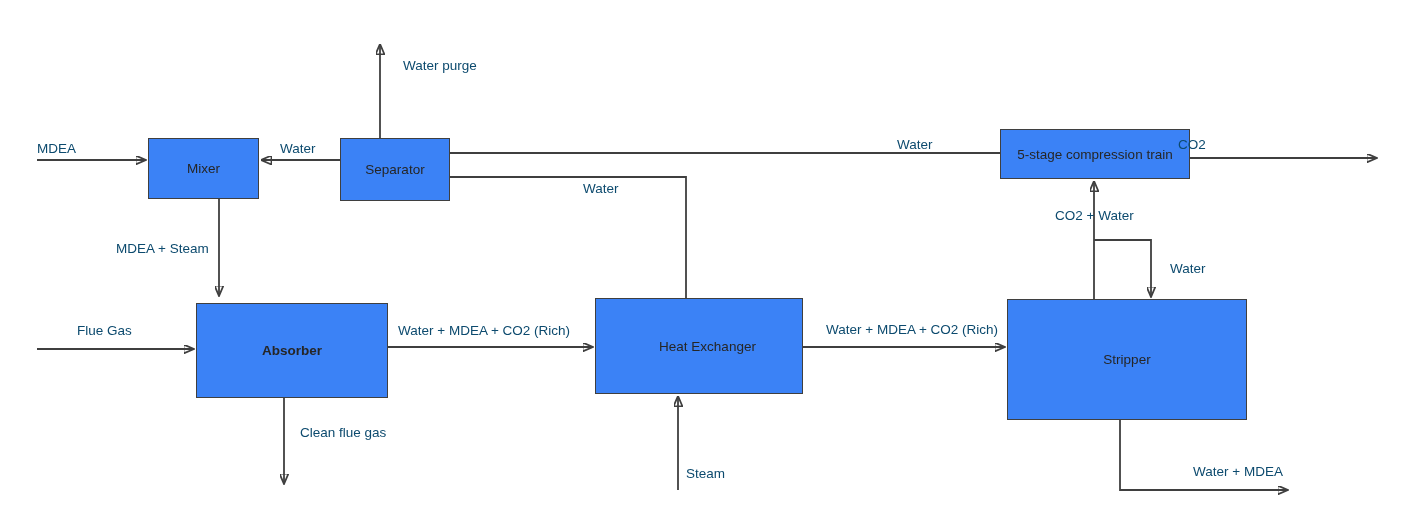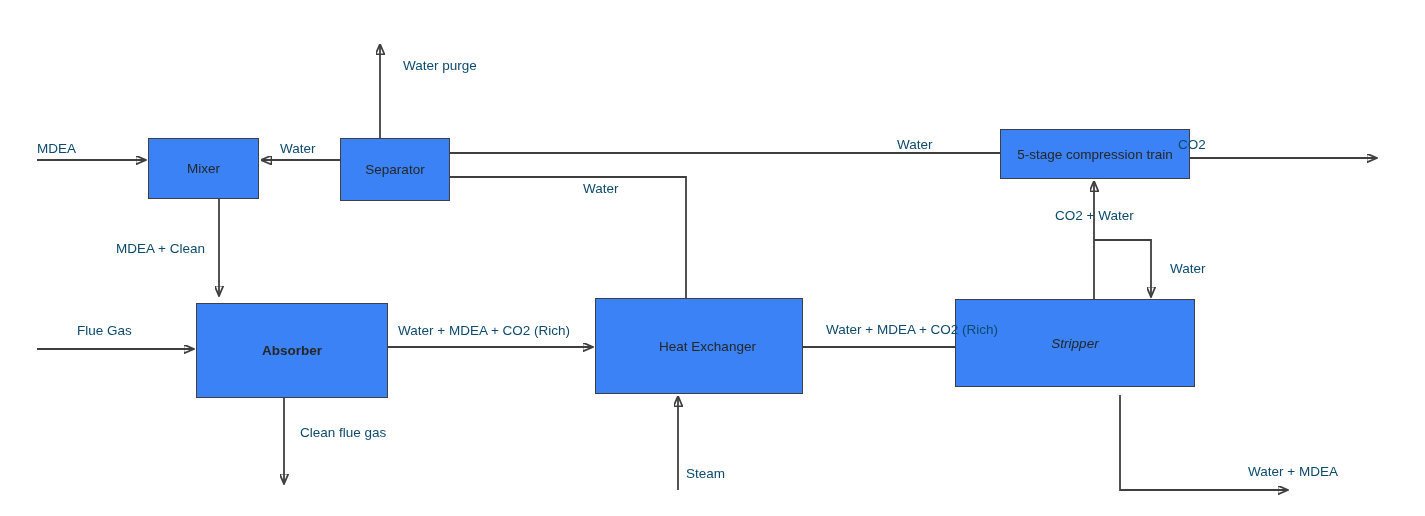--- a/index.html
+++ b/index.html
@@ -43,38 +43,38 @@
   .stream-label {
     position: absolute;
     white-space: nowrap;
     color: #0c4a6e;
   }
   
   #node-mixer        { left: 148px;  top: 138px; width: 111px; height: 61px; }
   #node-separator    { left: 340px;  top: 138px; width: 110px;  height: 63px; }
   #node-absorber     { left: 196px;  top: 303px; width: 192px; height: 95px; font-weight: bold; }
   #node-heat-exchanger { left: 595px; top: 298px; width: 208px; height: 96px; padding-left: 17px; }
-  #node-stripper     { left: 955px; top: 299px; width: 240px; height: 88px; font-style: italic; }
+  #node-stripper     { left: 1007px; top: 299px; width: 240px; height: 121px; }
   #node-compression  { left: 1000px; top: 129px; width: 190px; height: 50px; }
   
   #lbl-mdea-in           { left: 37px;   top: 141px; }
   #lbl-water-sep-mixer   { left: 280px;  top: 141px; }
   #lbl-water-purge       { left: 403px;  top: 58px;  }
   #lbl-mdea-water        { left: 116px;  top: 241px; }
   #lbl-flue-gas          { left: 77px;   top: 323px; }
   #lbl-clean-flue-gas    { left: 300px;  top: 425px; }
   #lbl-rich-1            { left: 398px;  top: 323px; }
   #lbl-rich-2            { left: 826px;  top: 322px; }
   #lbl-steam             { left: 686px;  top: 466px; }
   #lbl-water-hx-sep      { left: 583px;  top: 181px; }
   #lbl-water-comp-sep    { left: 897px;  top: 137px; }
   #lbl-co2-water         { left: 1009px; top: 208px; margin-left: 46px; }
   #lbl-water-reflux      { left: 1170px; top: 261px; }
   #lbl-co2-out           { left: 1178px; top: 137px; }
-  #lbl-water-mdea-out    { left: 1248px; top: 464px; }
+  #lbl-water-mdea-out    { left: 1193px; top: 464px; }
 </style>
 </head>
 <body>
 
 <div id="canvas">
 
   <svg id="connector-svg" viewBox="0 0 1425 516" xmlns="http://www.w3.org/2000/svg">
     <defs>
       <marker id="arrow" markerWidth="11" markerHeight="9" refX="9.5" refY="4.5" orient="auto" markerUnits="userSpaceOnUse">
         <path d="M0,0 L10.5,4.5 L0,9 Z" fill="#3f3f3f" stroke="none"></path>
@@ -112,21 +112,21 @@
   <div class="node" id="node-stripper">
     <span>Stripper</span>
   </div>
   <div class="node" id="node-compression">
     <span>5-stage compression train</span>
   </div>
 
   <span class="stream-label" id="lbl-mdea-in">MDEA</span>
   <span class="stream-label" id="lbl-water-sep-mixer">Water</span>
   <span class="stream-label" id="lbl-water-purge">Water purge</span>
-  <span class="stream-label" id="lbl-mdea-water">MDEA + Clean</span>
+  <span class="stream-label" id="lbl-mdea-water">MDEA + Steam</span>
   <span class="stream-label" id="lbl-flue-gas">Flue Gas</span>
   <span class="stream-label" id="lbl-clean-flue-gas">Clean flue gas</span>
   <span class="stream-label" id="lbl-rich-1">Water + MDEA + CO2 (Rich)</span>
   <span class="stream-label" id="lbl-rich-2">Water + MDEA + CO2 (Rich)</span>
   <span class="stream-label" id="lbl-steam">Steam</span>
   <span class="stream-label" id="lbl-water-hx-sep">Water</span>
   <span class="stream-label" id="lbl-water-comp-sep">Water</span>
   <span class="stream-label" id="lbl-co2-water">CO2 + Water</span>
   <span class="stream-label" id="lbl-water-reflux">Water</span>
   <span class="stream-label" id="lbl-co2-out">CO2</span>

